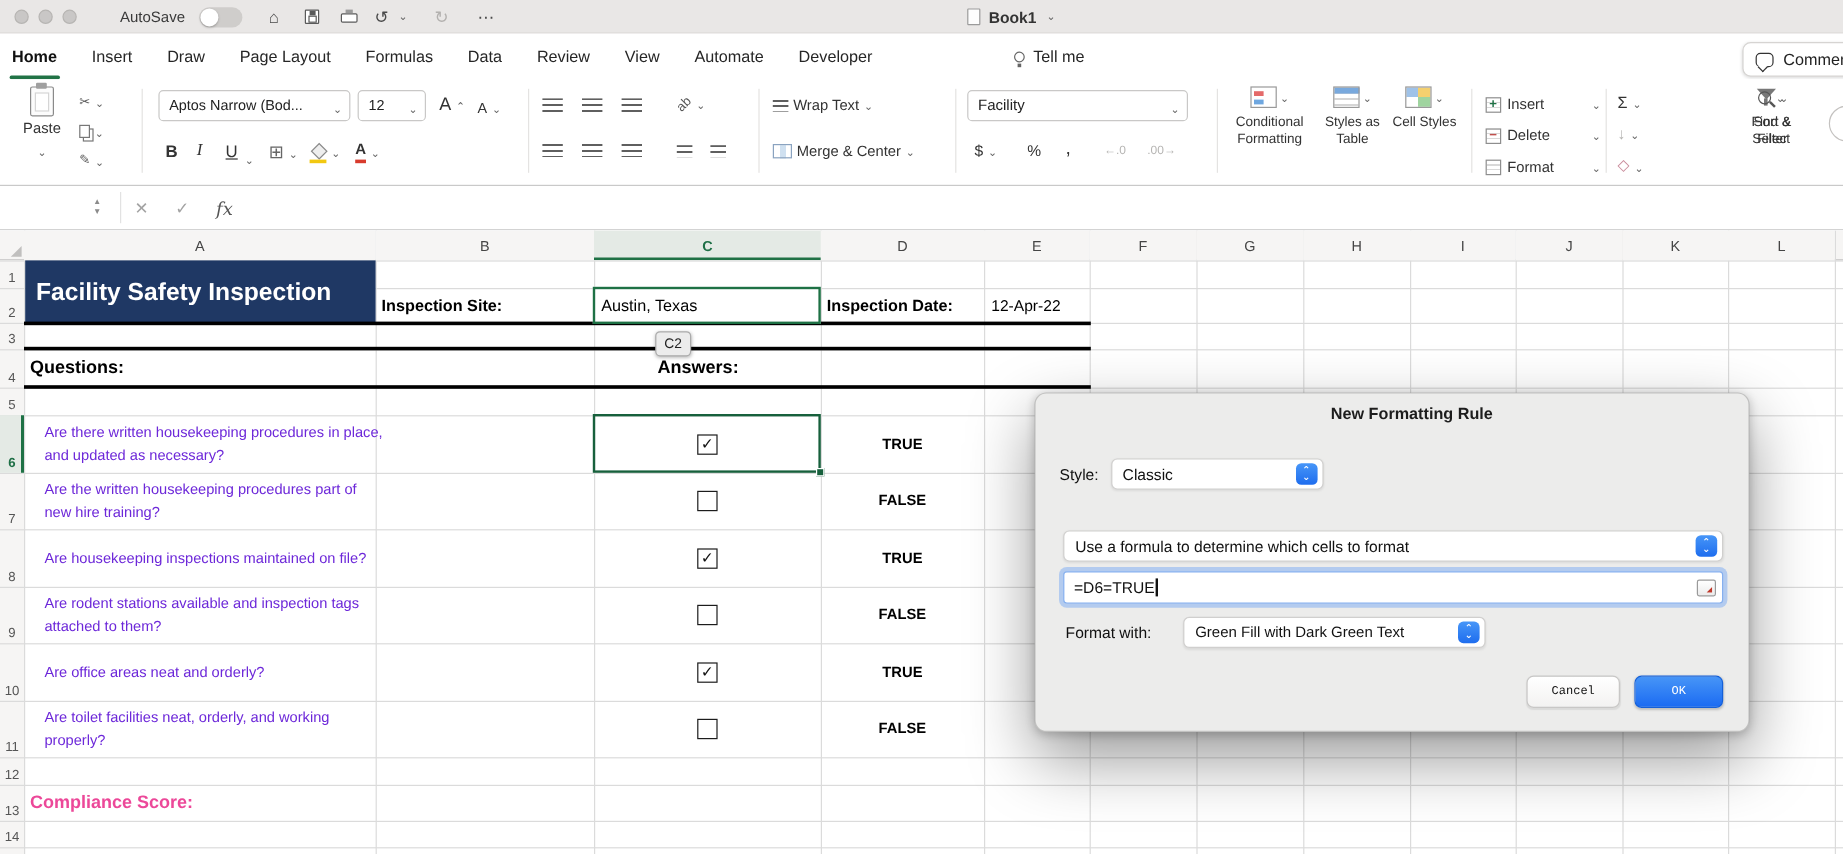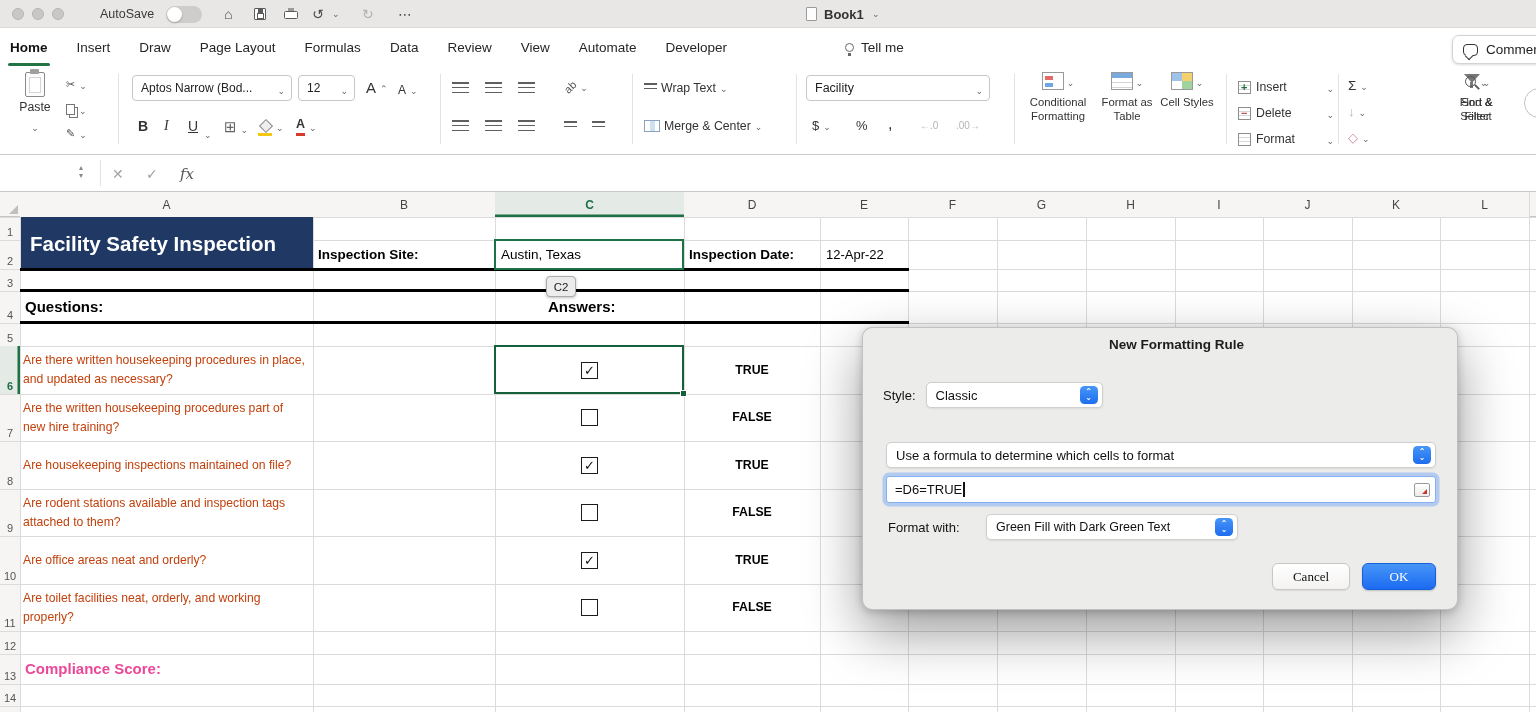--- a/index.html
+++ b/index.html
@@ -103,21 +103,21 @@
   .titleblock{position:absolute;left:21px;top:25px;width:292px;height:53px;background:#1F3864;color:#fff;font-size:20.5px;font-weight:600;display:flex;align-items:center;padding-left:9px;}
   .thick{position:absolute;left:20px;width:889px;height:3px;background:#000;}
   .tl1{top:76px;} .tl2{top:97px;} .tl3{top:129px;}
   .lbl{position:absolute;top:48px;height:29px;line-height:29px;font-weight:600;font-size:13.5px;color:#000;}
   .sitelabel{left:318px;} .datelabel{left:689px;}
   .dateval{position:absolute;left:826px;top:48px;height:29px;line-height:29px;font-size:13px;color:#000;}
   .sitecell{position:absolute;left:494px;top:47px;width:190px;height:31px;border:2px solid #1E7145;background:#fff;display:flex;align-items:center;padding-left:5px;font-size:13.5px;color:#000;}
   .cellbadge{position:absolute;left:546px;top:84px;width:30px;height:21px;background:#ececec;border:1px solid #ababab;border-radius:4px;box-shadow:0 1px 3px rgba(0,0,0,.25);display:flex;align-items:center;justify-content:center;font-size:11.5px;color:#222;}
   .qhdr{position:absolute;left:25px;top:100px;height:29px;line-height:29px;font-weight:700;font-size:15px;color:#000;}
   .ahdr{position:absolute;left:500px;top:100px;height:29px;line-height:29px;font-weight:700;font-size:15px;color:#000;margin-left:48px;}
-  .qtext{position:absolute;left:23px;width:287px;display:flex;align-items:center;font-size:12.2px;line-height:1.52;color:#c2410c;padding-right:4px;}
+  .qtext{position:absolute;left:37px;width:287px;display:flex;align-items:center;font-size:12.2px;line-height:1.52;color:#6d28d9;padding-right:4px;}
   .cbox{position:absolute;left:581px;width:17px;height:17px;border:1.6px solid #1c1c1c;background:#fff;display:flex;align-items:center;justify-content:center;font-size:13px;font-weight:700;color:#111;}
   .ansval{position:absolute;left:684px;width:136px;text-align:center;font-weight:700;font-size:12.3px;color:#000;}
   .c6sel{position:absolute;left:494px;top:153px;width:190px;height:49px;border:2.5px solid #17603C;}
   .fillhandle{position:absolute;right:-5px;bottom:-5px;width:7px;height:7px;background:#17603C;border:1.5px solid #fff;}
   .complabel{position:absolute;left:25px;top:462px;height:30px;line-height:30px;font-weight:700;font-size:15px;color:#ec4899;}
   .compcell{position:absolute;left:495px;top:462px;width:189px;height:30px;background:#FFE18F;display:flex;align-items:center;justify-content:center;font-weight:700;font-size:13px;color:#000;}
 
   
   .dialog{position:absolute;left:862px;top:327px;width:596px;height:283px;background:#ececeb;border:1px solid rgba(0,0,0,.18);border-radius:10px;box-shadow:0 22px 55px rgba(0,0,0,.4),0 2px 8px rgba(0,0,0,.2);z-index:50;}
   .dlg-title{position:absolute;left:0;right:0;top:9px;text-align:center;font-size:13.5px;font-weight:600;color:#1d1d1d;padding-left:33px;}
@@ -131,21 +131,21 @@
   .formula-field{position:absolute;left:23px;top:148px;width:550px;height:27px;background:#fff;border:1px solid #86b0ef;border-radius:3px;box-shadow:0 0 0 3.5px rgba(96,156,245,.4);display:flex;align-items:center;padding:0 26px 0 8px;font-size:13px;color:#111;}
   .caret{display:inline-block;width:1.5px;height:15px;background:#111;margin-left:1px;animation:blink 1.1s step-end infinite;}
   @keyframes blink{50%{opacity:0;}}
   .range-btn{position:absolute;right:5px;top:6px;width:16px;height:14px;border:1px solid #9a9a9a;background:linear-gradient(#fff,#ececec);border-radius:2px;}
   .range-btn::after{content:"";position:absolute;right:2px;bottom:2px;width:5px;height:5px;background:#C0392B;clip-path:polygon(100% 0,100% 100%,0 100%);}
   .dlg-row3{position:absolute;left:25px;top:186px;display:flex;align-items:center;}
   .dlg-row3 .dlg-label{width:88px;}
   .fmt-sel{width:252px;font-size:12.5px;margin-left:10px;}
   .preview{width:187px;height:26px;margin-left:11px;background:#cbe7c6;border-radius:3px;display:flex;align-items:center;justify-content:center;font-size:13px;color:#1A6428;}
   .dlg-btns{position:absolute;right:21px;top:235px;display:flex;gap:12px;}
-  .dlg-btns button{height:27px;border-radius:6px;font-size:13px;font-family:Liberation Serif, serif;}
+  .dlg-btns button{height:27px;border-radius:6px;font-size:10px;font-family:Liberation Mono, monospace;}
   .btn-cancel{width:78px;background:linear-gradient(#fff,#f3f2f1);border:1px solid #c8c7c6;color:#111;box-shadow:0 1px 1px rgba(0,0,0,.08);}
   .btn-ok{width:74px;background:linear-gradient(#4795F7,#1B6BF2);border:1px solid #1560d8;color:#fff;font-weight:500;box-shadow:0 1px 2px rgba(0,0,0,.2);}
 </style>
 </head>
 <body>
 
 <div id="app">
 
   <div class="titlebar">
     <span class="light" style="left:12px"></span>
@@ -303,21 +303,21 @@
           <span class="cficon"></span>
           <span class="cv"></span>
         </span>
       <span class="cap">Conditional Formatting</span>
     </div>
     <div class="bigbtn" style="left:1096px;width:62px">
       <span style="display:flex;align-items:center;gap:3px">
           <span class="faticon"></span>
           <span class="cv"></span>
         </span>
-      <span class="cap">Format as Table</span>
+      <span class="cap">Styles as Table</span>
     </div>
     <div class="bigbtn" style="left:1158px;width:58px">
       <span style="display:flex;align-items:center;gap:3px">
           <span class="csicon"></span>
           <span class="cv"></span>
         </span>
       <span class="cap">Cell Styles</span>
     </div>
     <div class="divider" style="left:1226px"></div>
 

